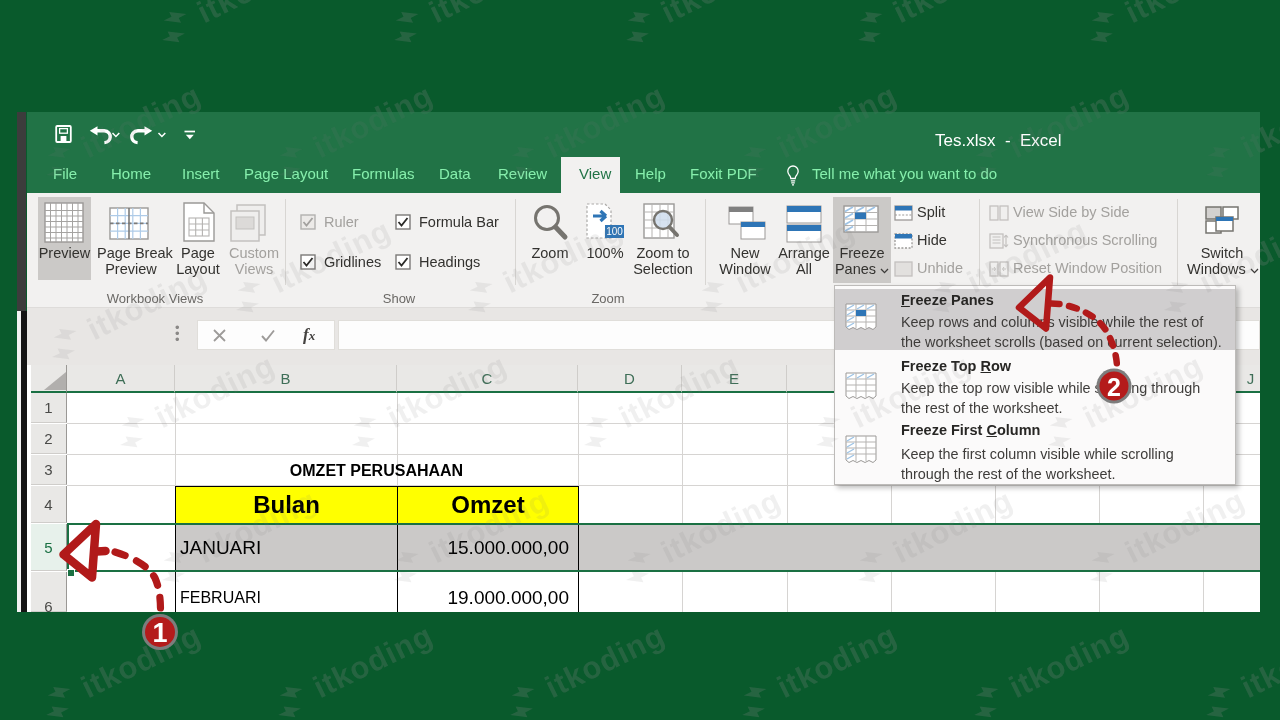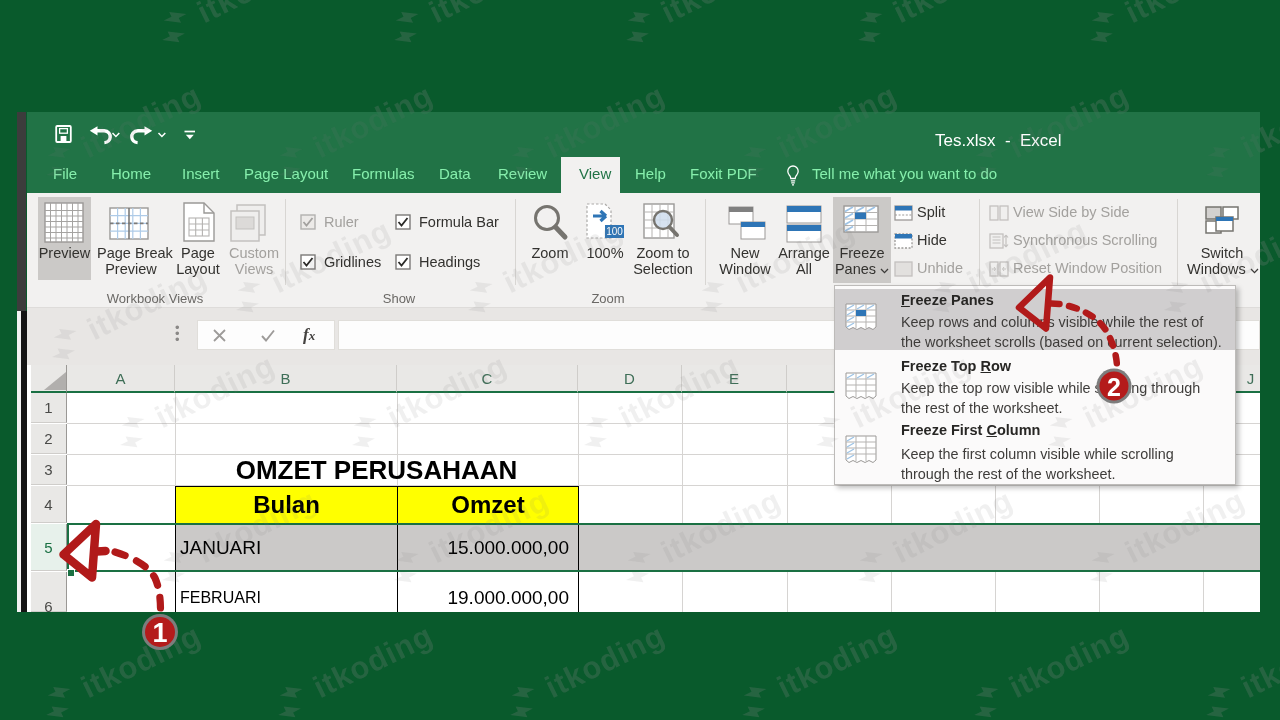--- a/index.html
+++ b/index.html
@@ -680,21 +680,21 @@
     <svg class="abs" style="left:0;top:0;" width="1233" height="247">
       <g stroke="#d6d4d2" stroke-width="1">
         <path d="M148.5 28v219M370.5 28v219M551.5 28v219M655.5 28v219M760.5 28v219M864.5 28v219M968.5 28v219M1072.5 28v219M1176.5 28v219"></path>
         <path d="M40 58.5h1193M40 89.5h1193M40 120.5h1193M40 206.5h1193"></path>
       </g>
     </svg>
 
     <div class="abs" style="left:40px;top:159px;width:1193px;height:48px;background:#cbc9c8;"></div>
     <div class="abs" style="left:40px;top:159px;width:108px;height:48px;background:#fff;"></div>
 
-    <div class="abs" style="left:148px;top:90px;width:403px;height:31px;font-size:26px;font-weight:bold;color:#000;text-align:center;line-height:31px;">OMZET PERUSAHAAN</div>
+    <div class="abs" style="left:148px;top:90px;width:403px;height:31px;font-size:16px;font-weight:bold;color:#000;text-align:center;line-height:31px;">OMZET PERUSAHAAN</div>
 
     <div class="abs" style="left:148px;top:121px;width:223px;height:38px;background:#ffff00;border:1px solid #000;font-size:24px;font-weight:bold;text-align:center;line-height:36px;">Bulan</div>
     <div class="abs" style="left:370px;top:121px;width:182px;height:38px;background:#ffff00;border:1px solid #000;font-size:24px;font-weight:bold;text-align:center;line-height:36px;">Omzet</div>
 
     <div class="abs" style="left:148px;top:159px;width:223px;height:48px;border-left:1px solid #000;border-right:1px solid #000;font-size:19px;color:#000;line-height:48px;padding-left:4px;">JANUARI</div>
     <div class="abs" style="left:370px;top:159px;width:182px;height:48px;border-right:1px solid #000;font-size:19px;color:#000;line-height:48px;text-align:right;padding-right:9px;">15.000.000,00</div>
 
     <div class="abs" style="left:148px;top:207px;width:223px;height:40px;border-left:1px solid #000;border-right:1px solid #000;font-size:16px;color:#000;line-height:52px;padding-left:4px;">FEBRUARI</div>
     <div class="abs" style="left:370px;top:207px;width:182px;height:40px;border-right:1px solid #000;font-size:19px;color:#000;line-height:52px;text-align:right;padding-right:9px;">19.000.000,00</div>
 

